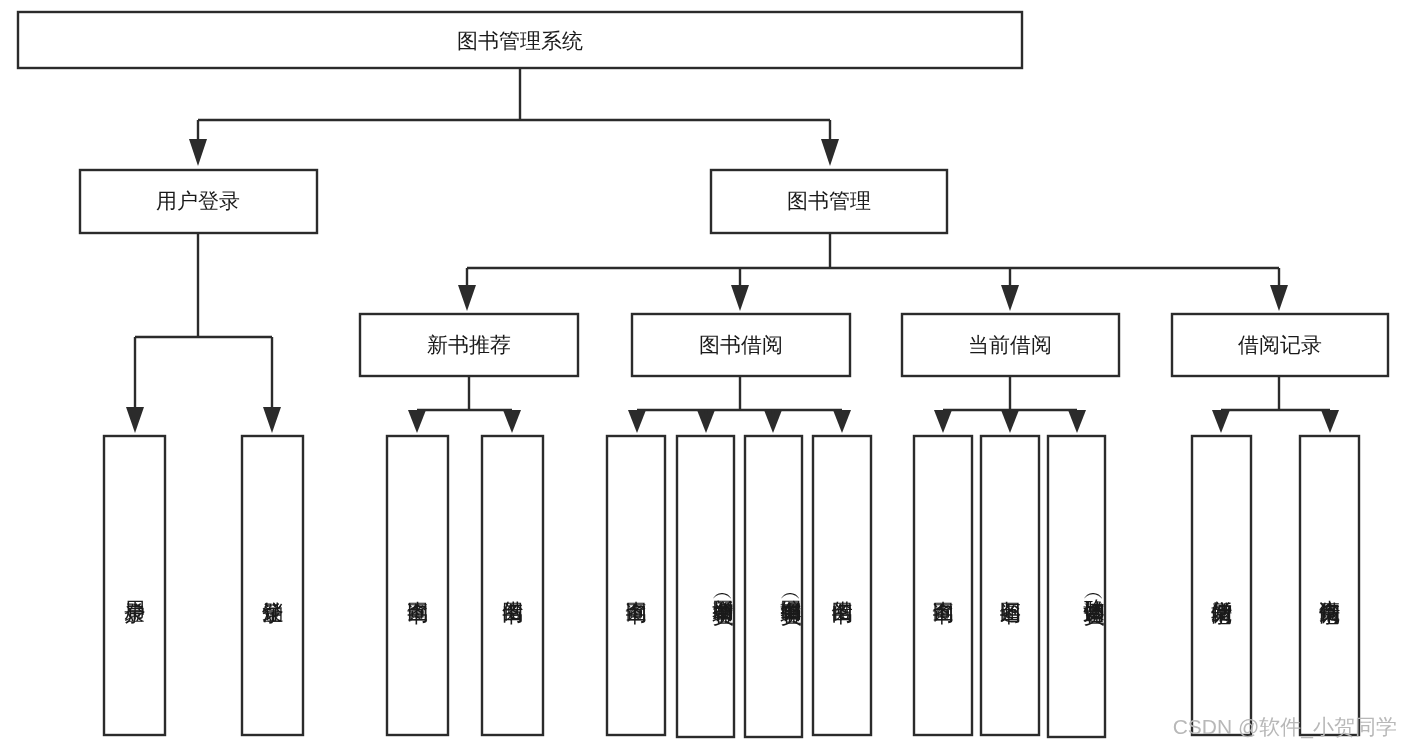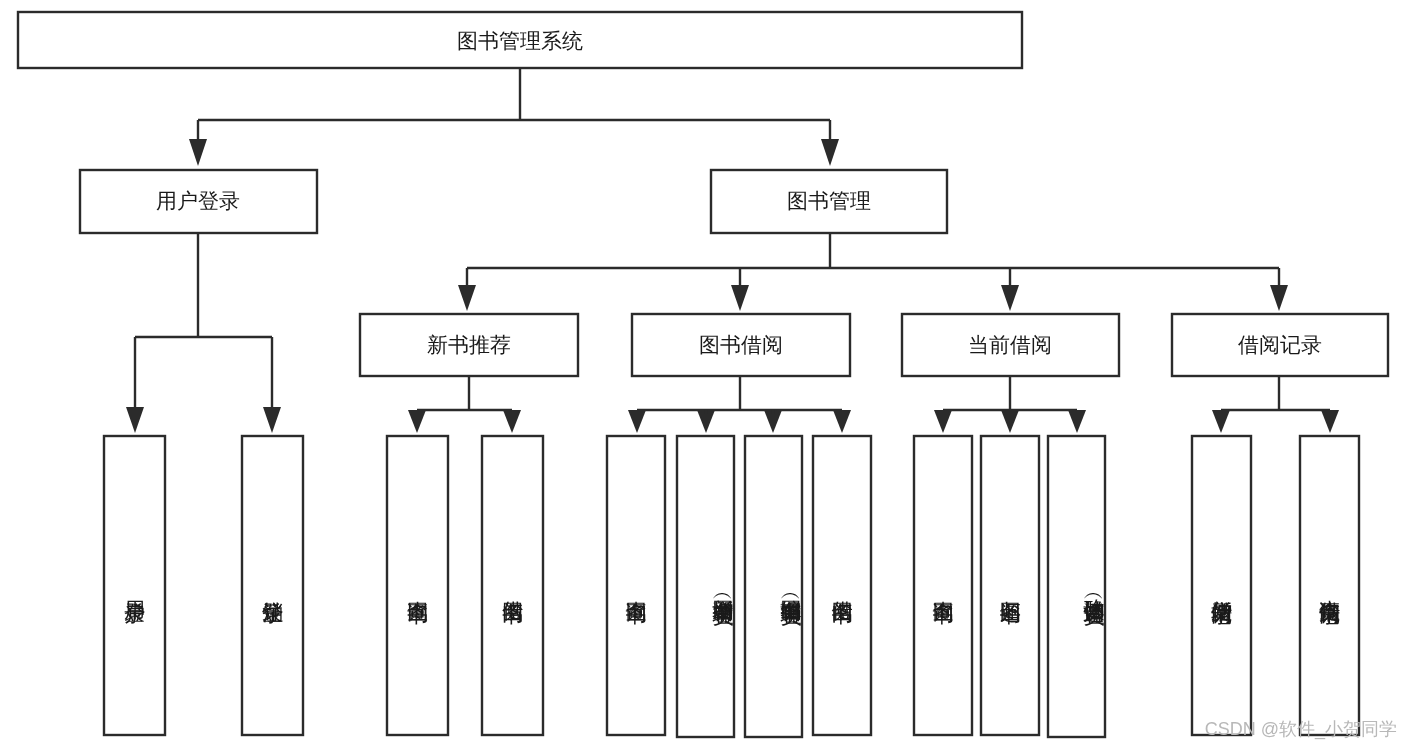--- a/index.html
+++ b/index.html
@@ -59,21 +59,21 @@
     color: #1a1a1a;
     letter-spacing: 1px;
     white-space: nowrap;
     pointer-events: none;
   }
   .watermark {
     position: absolute;
     right: 8px;
     bottom: 6px;
     font-family: "Liberation Sans", "DejaVu Sans", sans-serif;
-    font-size: 18px;
+    font-size: 21px;
     color: #b8b8b8;
     white-space: nowrap;
   }
 </style>
 </head>
 <body>
 
 <div id="diagram-root">
 
   <svg class="flow" viewBox="0 0 1405 747">

